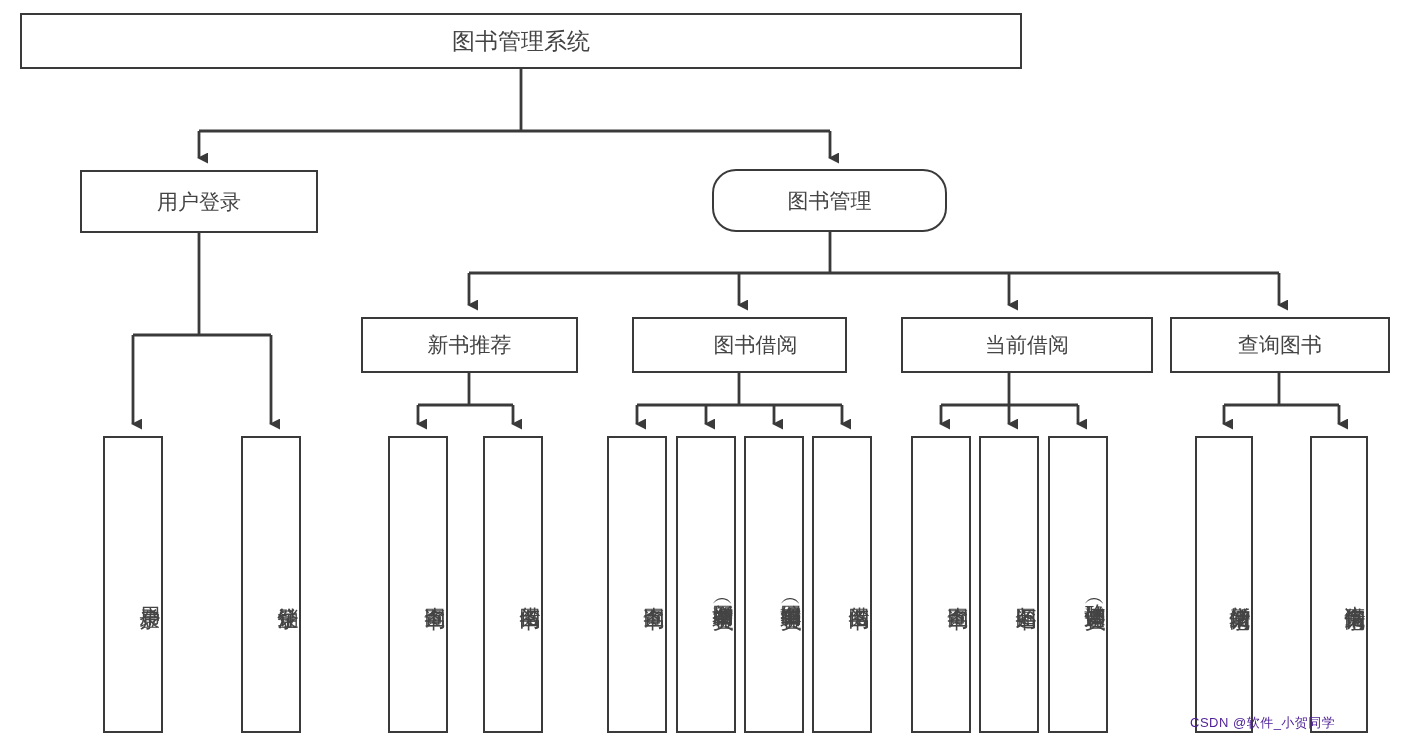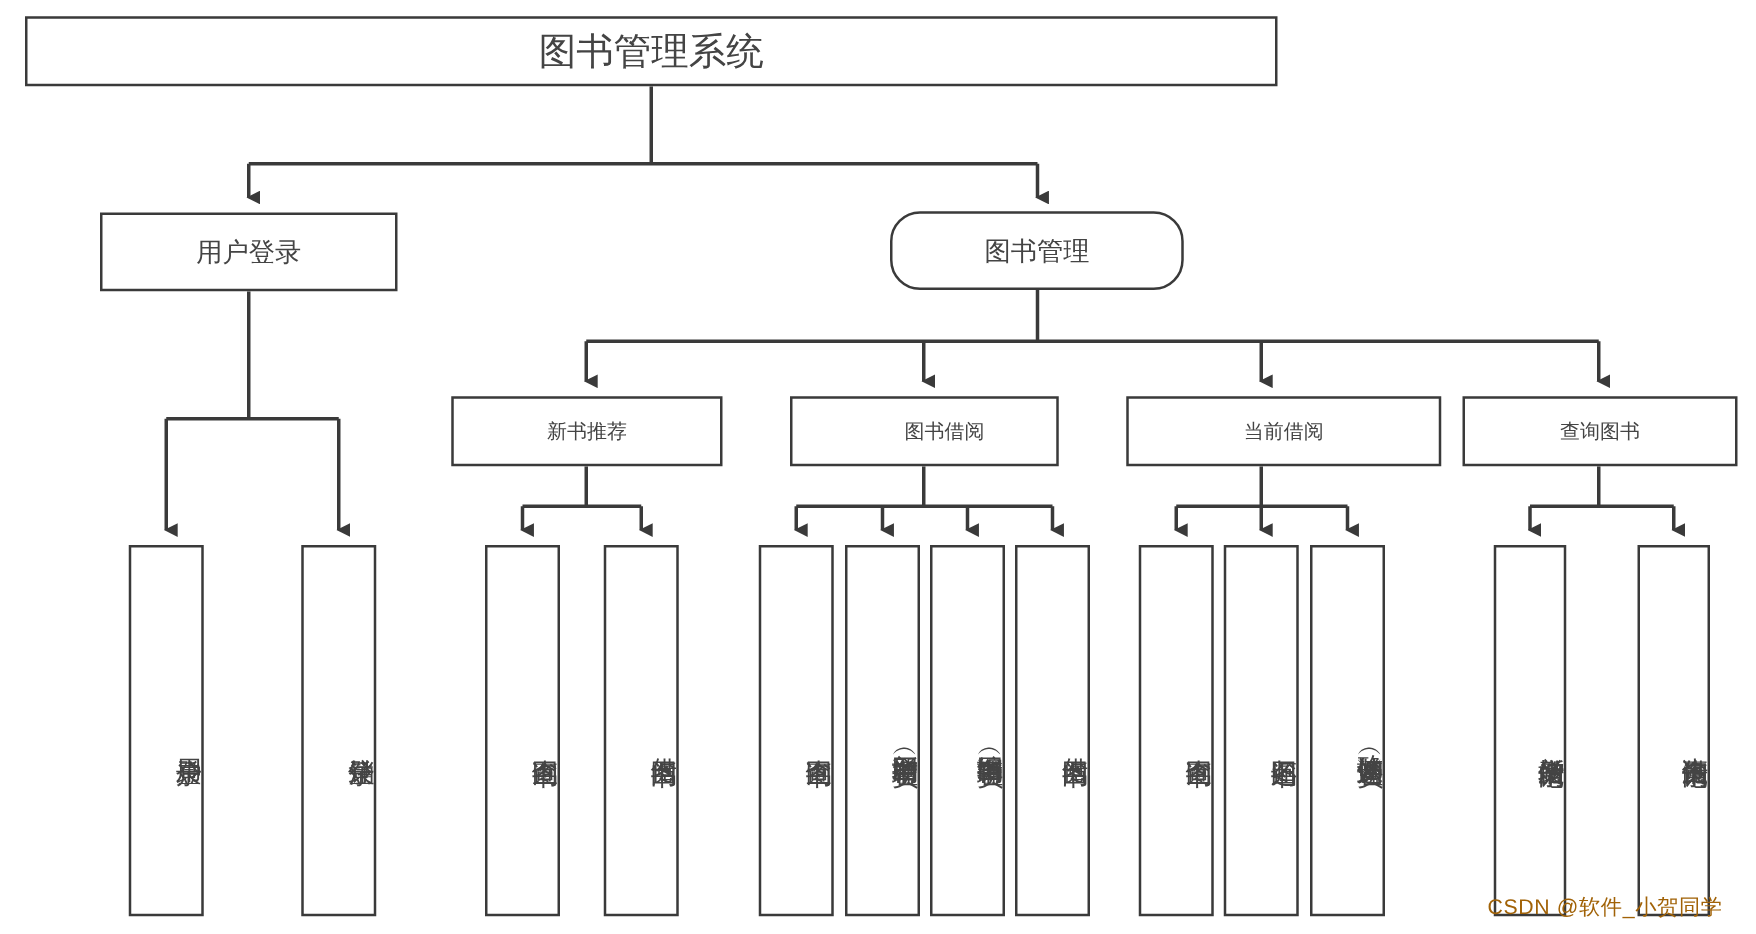--- a/index.html
+++ b/index.html
@@ -21,27 +21,27 @@
     position: absolute;
     box-sizing: border-box;
     border: 2.5px solid #3a3a3a;
     background: #ffffff;
     display: flex;
     align-items: center;
     justify-content: center;
     color: #444444;
   }
   .node.root {
-    font-size: 30px;
+    font-size: 23px;
   }
   .node.lvl2 {
     font-size: 21px;
   }
   .node.lvl3 {
-    font-size: 16px;
+    font-size: 21px;
   }
   .node.leaf {
     font-size: 21px;
     writing-mode: vertical-rl;
     text-orientation: upright;
     align-items: flex-start;
     justify-content: center;
     padding-top: 14px;
     letter-spacing: 1px;
     line-height: 1;
@@ -58,22 +58,22 @@
   #edges {
     position: absolute;
     left: 0;
     top: 0;
     width: 1405px;
     height: 747px;
     pointer-events: none;
   }
   .watermark {
     position: absolute;
-    color: #a16207;
-    font-size: 17px;
+    color: #4c1d95;
+    font-size: 13px;
     letter-spacing: 0.5px;
     white-space: nowrap;
   }
 </style>
 </head>
 <body>
 
 <div id="canvas">
 
   <svg id="edges" viewBox="0 0 1405 747" xmlns="http://www.w3.org/2000/svg">

